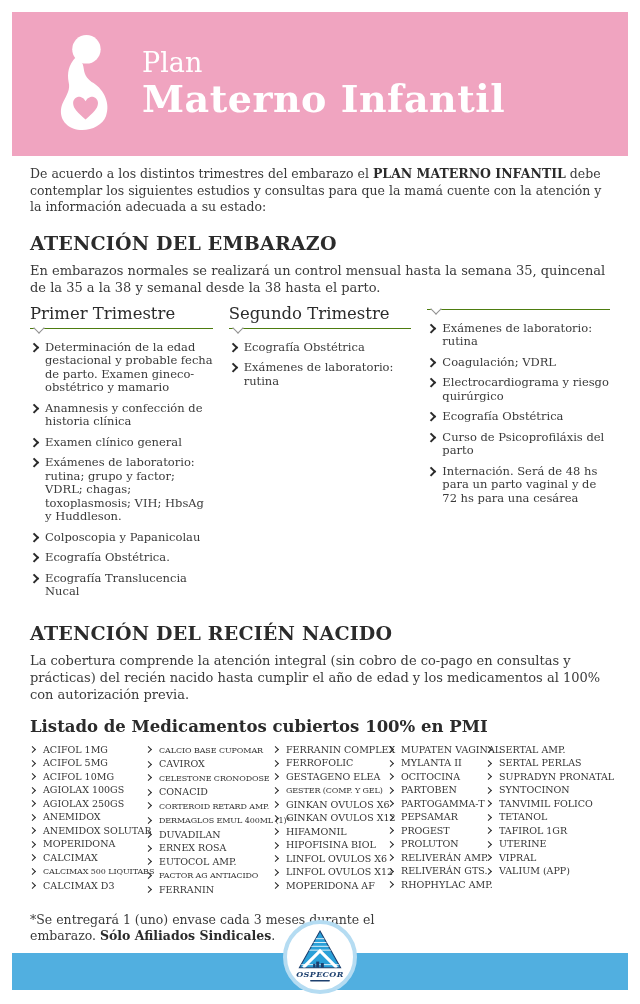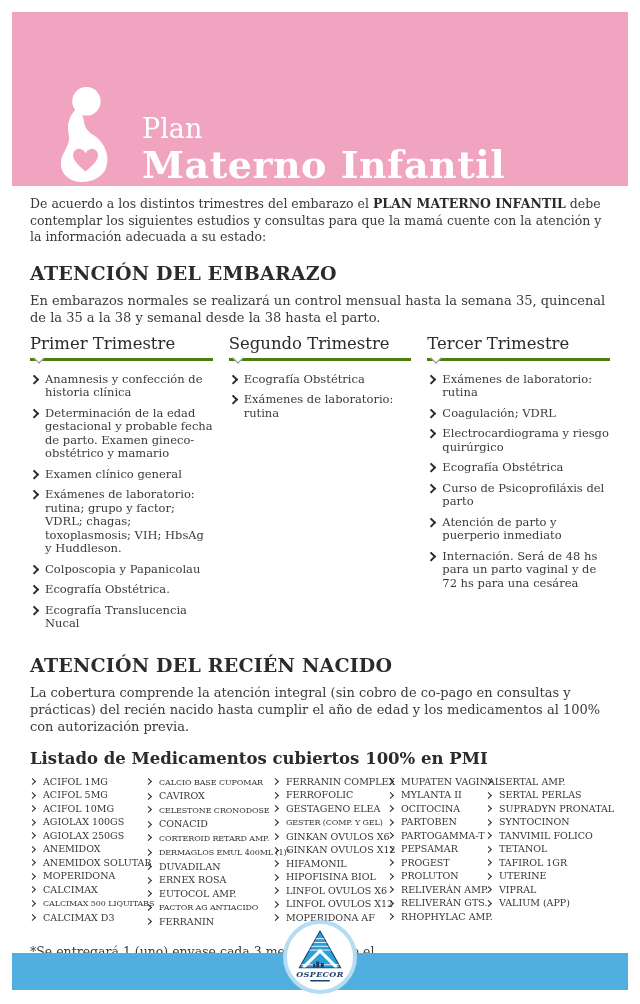--- a/index.html
+++ b/index.html
@@ -3,40 +3,40 @@
 <meta charset="utf-8">
 <style>
   html,body{margin:0;padding:0;background:#ffffff;}
   .page{
     width:640px;height:1004px;position:relative;overflow:hidden;
     background:#ffffff;font-family:"DejaVu Serif",serif;color:#3a3a3a;
     outline:1px solid #eeeeee;margin:0 auto;box-sizing:border-box;
   }
   
   .header{
-    margin:12px 12px 0;height:174px;background:#f0a4c0;
-    display:flex;align-items:flex-end;
+    margin:12px 12px 0;height:144px;background:#f0a4c0;
+    display:flex;align-items:center;
   }
   .mom-icon{margin-left:30px;flex:0 0 auto;}
   .titles{margin-left:20px;color:#ffffff;}
   .t1{font-size:27px;font-weight:400;line-height:30px;}
   .t2{font-size:38px;font-weight:700;line-height:42px;letter-spacing:.5px;}
   
   .content{padding:0 30px;}
   p{margin:0;}
   .intro-1{margin-top:26px;font-size:12.5px;line-height:16.5px;}
   .intro-2{margin-top:10px;font-size:12.5px;line-height:16.5px;}
   .intro-2 b{color:#2b2b2b;}
   h2.section{margin:16px 0 0;font-size:19px;font-weight:700;color:#2b2b2b;letter-spacing:.2px;}
   .section-desc{margin-top:8px;font-size:13px;line-height:17px;}
   
   .tri-grid{display:grid;grid-template-columns:1fr 1fr 1fr;column-gap:16px;margin-top:8px;}
   .tri-col h3{
     margin:0;font-size:16.5px;font-weight:400;color:#2b2b2b;
-    padding-bottom:5px;border-bottom:3px solid #4d7c0f;position:relative;
+    padding-bottom:5px;border-bottom:1px solid #4d7c0f;position:relative;
   }
   .tri-col h3 .notch{
     position:absolute;left:5px;bottom:-4.5px;width:7px;height:7px;background:#ffffff;
     border-right:1.3px solid #8f8f8f;border-bottom:1.3px solid #8f8f8f;transform:rotate(45deg);
   }
   ul.blist{list-style:none;margin:12px 0 0;padding:0;}
   .tri-col .blist li{
     position:relative;padding-left:15px;margin-bottom:7px;
     font-size:11.5px;line-height:13.5px;
   }
@@ -104,47 +104,46 @@
     <p class="intro-2"><span>De acuerdo a los distintos trimestres del embarazo el </span><b>PLAN MATERNO INFANTIL</b><span> debe contemplar los siguientes estudios y consultas para que la mamá cuente con la atención y la información adecuada a su estado:</span></p>
 
     <h2 class="section">ATENCIÓN DEL EMBARAZO</h2>
     <p class="section-desc">En embarazos normales se realizará un control mensual hasta la semana 35, quincenal de la 35 a la 38 y semanal desde la 38 hasta el parto.</p>
 
     <div class="tri-grid">
       <div class="tri-col">
         <h3><span>Primer Trimestre</span><span class="notch"></span></h3>
         <ul class="blist">
 
-        <li><span class="chev"></span><span>Anamnesis y confección de historia clínica</span></li>
-            <li><span class="chev"></span><span>Determinación de la edad gestacional y probable fecha de parto. Examen gineco-obstétrico y mamario</span></li>
+        <li><span class="chev"></span><span>Determinación de la edad gestacional y probable fecha de parto. Examen gineco-obstétrico y mamario</span></li>
+            <li><span class="chev"></span><span>Anamnesis y confección de historia clínica</span></li>
             <li><span class="chev"></span><span>Examen clínico general</span></li>
             <li><span class="chev"></span><span>Exámenes de laboratorio: rutina; grupo y factor; VDRL; chagas; toxoplasmosis; VIH; HbsAg y Huddleson.</span></li>
             <li><span class="chev"></span><span>Colposcopia y Papanicolau</span></li>
             <li><span class="chev"></span><span>Ecografía Obstétrica.</span></li>
             <li><span class="chev"></span><span>Ecografía Translucencia Nucal</span></li>
           </ul>
       </div>
       <div class="tri-col">
         <h3><span>Segundo Trimestre</span><span class="notch"></span></h3>
         <ul class="blist">
 
         <li><span class="chev"></span><span>Ecografía Obstétrica</span></li>
             <li><span class="chev"></span><span>Exámenes de laboratorio: rutina</span></li>
           </ul>
       </div>
       <div class="tri-col">
-        <h3><span>Tercer Trimestre</span><span class="notch"></span></h3>
+        <h3><span class="notch"></span></h3>
         <ul class="blist">
 
         <li><span class="chev"></span><span>Exámenes de laboratorio: rutina</span></li>
             <li><span class="chev"></span><span>Coagulación; VDRL</span></li>
             <li><span class="chev"></span><span>Electrocardiograma y riesgo quirúrgico</span></li>
             <li><span class="chev"></span><span>Ecografía Obstétrica</span></li>
             <li><span class="chev"></span><span>Curso de Psicoprofiláxis del parto</span></li>
-            <li><span class="chev"></span><span>Atención de parto y puerperio inmediato</span></li>
             <li><span class="chev"></span><span>Internación. Será de 48 hs para un parto vaginal y de 72 hs para una cesárea</span></li>
           </ul>
       </div>
     </div>
 
     <h2 class="section">ATENCIÓN DEL RECIÉN NACIDO</h2>
     <p class="section-desc">La cobertura comprende la atención integral (sin cobro de co-pago en consultas y prácticas) del recién nacido hasta cumplir el año de edad y los medicamentos al 100% con autorización previa.</p>
 
     <h3 class="med-title">Listado de Medicamentos cubiertos 100% en PMI</h3>
 

